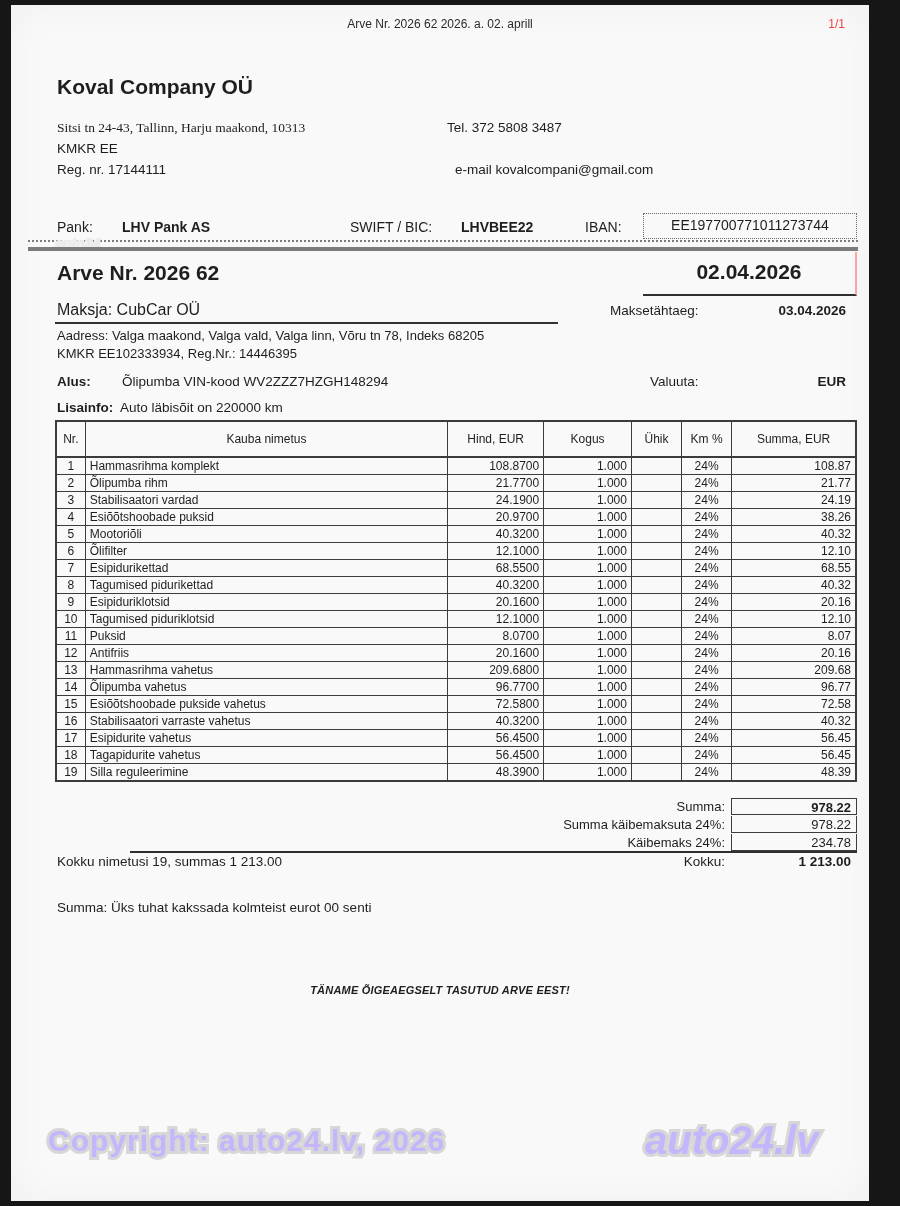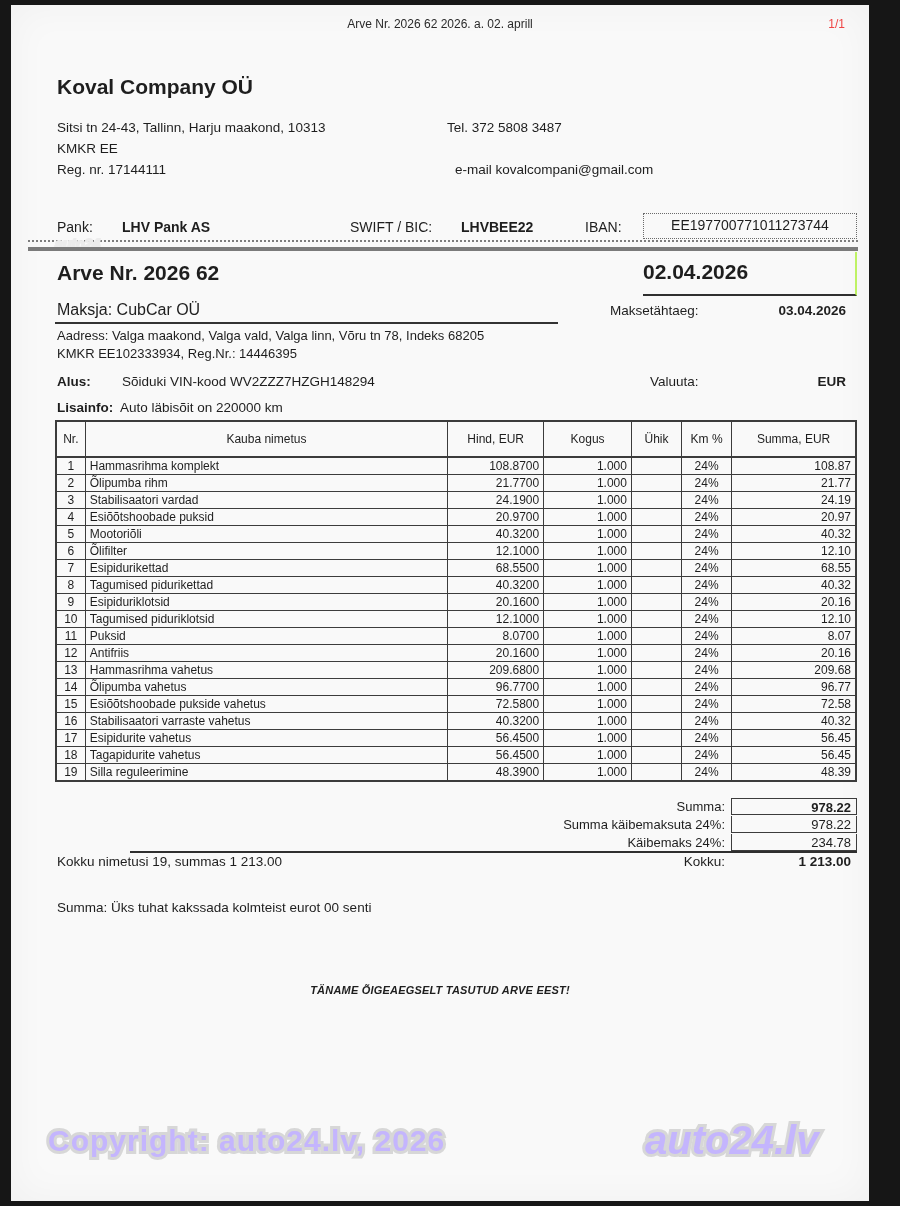--- a/index.html
+++ b/index.html
@@ -39,22 +39,22 @@
   }
   .dotted-rule{top:240px;left:28px;width:830px;border-top:2px dotted #7d7d7d;height:0;}
   .watermark-small{top:236px;left:55px;font-size:14px;font-weight:700;font-style:italic;color:#e3e3e3;-webkit-text-stroke:2px #ececec;}
 
   .gray-divider{top:247px;left:28px;width:830px;height:4px;background:#7b7b7b;}
 
   
   .invoice-title{top:261px;left:57px;font-size:21px;font-weight:700;}
   .date-box{
     top:252px;left:643px;width:212px;height:42px;
-    border-right:2px solid #bef264;border-bottom:2px solid #2f2f2f;
-    text-align:left;font-size:21px;font-weight:700;line-height:40px;
+    border-right:2px solid #fca5a5;border-bottom:2px solid #2f2f2f;
+    text-align:center;font-size:21px;font-weight:700;line-height:40px;
   }
   .maksja{top:301px;left:57px;font-size:16px;}
   .maksja-rule{top:322px;left:55px;width:503px;border-top:2px solid #333;height:0;}
   .due-label{top:303px;left:610px;font-size:13.5px;}
   .due-date{top:303px;left:696px;width:150px;text-align:right;font-size:13.5px;font-weight:700;}
   .buyer-line1{top:328px;left:57px;font-size:13px;}
   .buyer-line2{top:346px;left:57px;font-size:13px;}
 
   .alus-label{top:374px;left:57px;font-size:13.5px;font-weight:700;}
   .alus-value{top:374px;left:122px;font-size:13.5px;}
@@ -117,21 +117,21 @@
 </head>
 <body>
 
 <div class="screen">
   <div class="page"></div>
 
   <div class="abs doc-header-title">Arve Nr. 2026 62 2026. a. 02. aprill</div>
   <div class="abs page-number">1/1</div>
 
   <div class="abs company-name">Koval Company OÜ</div>
-  <div class="abs seller-line" style="top:120px;">Sitsi tn 24-43, Tallinn, Harju maakond, 10313</div>
+  <div class="abs seller-line" style="top:120px;font-family:Liberation Serif, serif;">Sitsi tn 24-43, Tallinn, Harju maakond, 10313</div>
   <div class="abs seller-line" style="top:141px;">KMKR EE</div>
   <div class="abs seller-line" style="top:162px;">Reg. nr. 17144111</div>
   <div class="abs seller-contact" style="top:120px;">Tel. 372 5808 3487</div>
   <div class="abs seller-contact" style="top:162px;margin-left:8px;">e-mail kovalcompani@gmail.com</div>
 
   <div class="abs bank-row">
     <span class="bank-label" style="left:0;">Pank:</span>
     <span class="bank-value" style="left:65px;">LHV Pank AS</span>
     <span class="bank-label" style="left:293px;">SWIFT / BIC:</span>
     <span class="bank-value" style="left:404px;">LHVBEE22</span>
@@ -146,21 +146,21 @@
   <div class="abs date-box">02.04.2026</div>
 
   <div class="abs maksja">Maksja: CubCar OÜ</div>
   <div class="abs maksja-rule"></div>
   <div class="abs due-label">Maksetähtaeg:</div>
   <div class="abs due-date">03.04.2026</div>
   <div class="abs buyer-line1">Aadress: Valga maakond, Valga vald, Valga linn, Võru tn 78, Indeks 68205</div>
   <div class="abs buyer-line2">KMKR EE102333934, Reg.Nr.: 14446395</div>
 
   <div class="abs alus-label">Alus:</div>
-  <div class="abs alus-value">Sõiduki VIN-kood WV2ZZZ7HZGH148294</div>
+  <div class="abs alus-value">Õlipumba VIN-kood WV2ZZZ7HZGH148294</div>
   <div class="abs valuuta-label">Valuuta:</div>
   <div class="abs valuuta-value">EUR</div>
   <div class="abs lisainfo-label">Lisainfo:</div>
   <div class="abs lisainfo-value">Auto läbisõit on 220000 km</div>
 
   <table class="items">
     <colgroup>
       <col class="col-nr">
         <col class="col-name">
         <col class="col-hind">
@@ -208,21 +208,21 @@
           <td class="a-c">24%</td>
           <td class="a-r">24.19</td>
         </tr>
         <tr>
           <td class="a-c">4</td>
           <td class="a-l">Esiõõtshoobade puksid</td>
           <td class="a-r">20.9700</td>
           <td class="a-r">1.000</td>
           <td class="a-c"></td>
           <td class="a-c">24%</td>
-          <td class="a-r">20.97</td>
+          <td class="a-r">38.26</td>
         </tr>
         <tr>
           <td class="a-c">5</td>
           <td class="a-l">Mootoriõli</td>
           <td class="a-r">40.3200</td>
           <td class="a-r">1.000</td>
           <td class="a-c"></td>
           <td class="a-c">24%</td>
           <td class="a-r">40.32</td>
         </tr>

